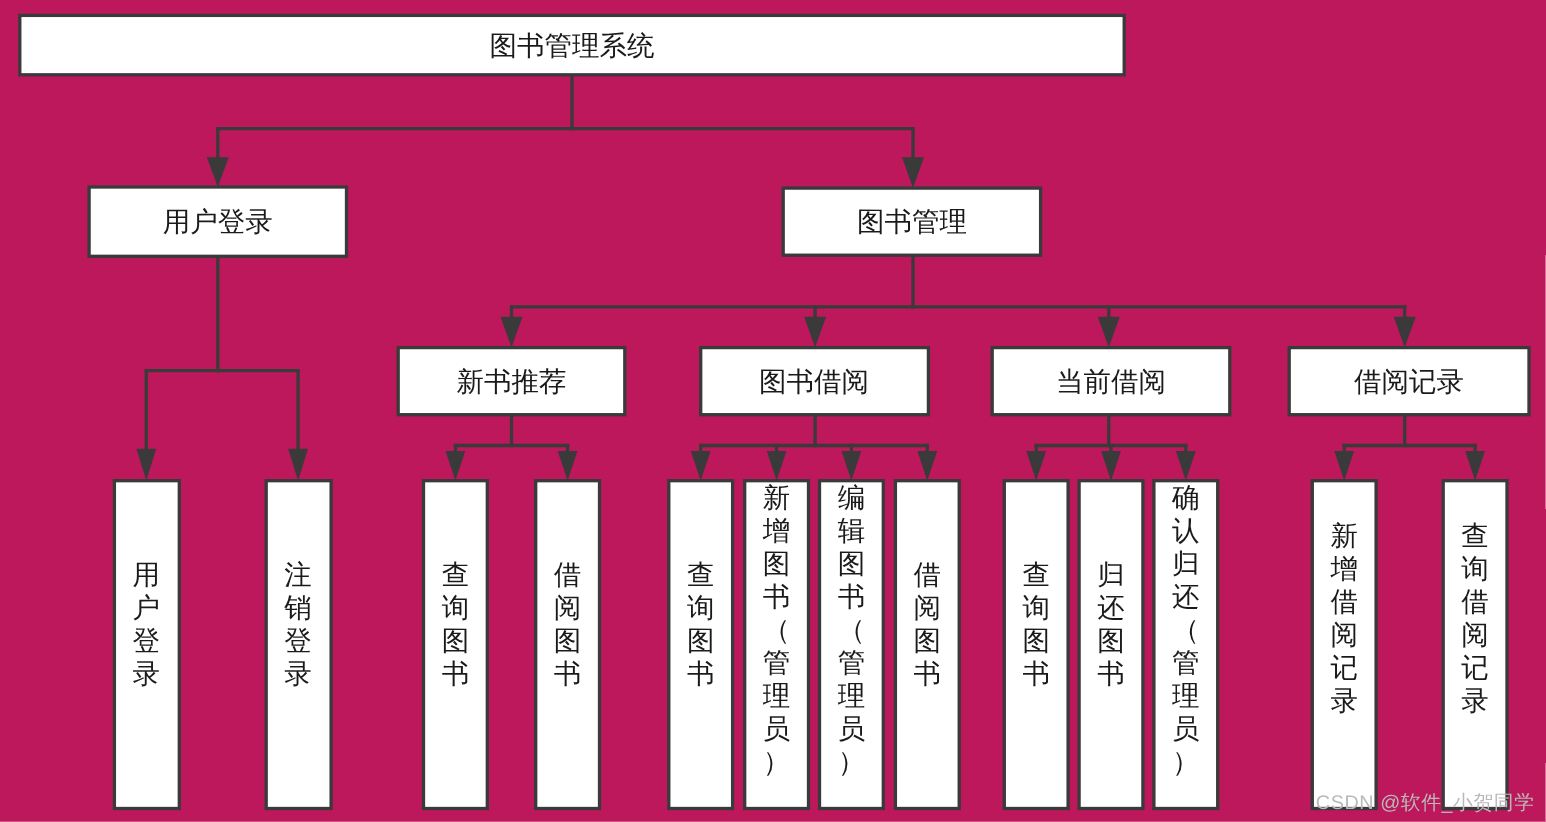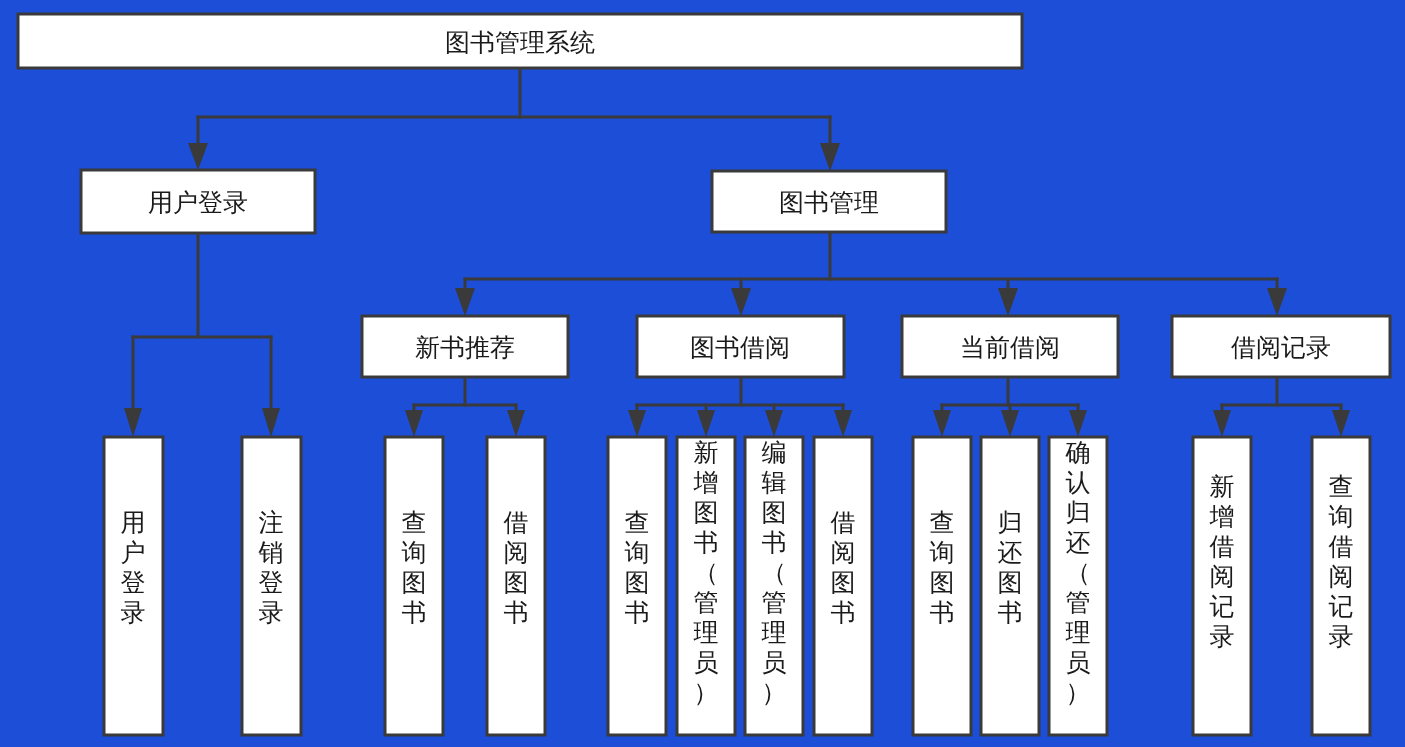--- a/index.html
+++ b/index.html
@@ -10,21 +10,21 @@
   body {
     width: 1405px;
     height: 747px;
     font-family: "Liberation Sans", "DejaVu Sans", sans-serif;
     overflow: hidden;
   }
   #diagram-root {
     position: relative;
     width: 1405px;
     height: 747px;
-    background: #1d4ed8;
+    background: #be185d;
   }
   svg.diagram-canvas {
     position: absolute;
     top: 0;
     left: 0;
     width: 1405px;
     height: 747px;
   }
   .node-box {
     fill: #ffffff;
@@ -243,14 +243,15 @@
       <text class="node-label-v" x="1222" y="495"><tspan x="1222" dy="0">新</tspan><tspan x="1222" dy="30">增</tspan><tspan x="1222" dy="30">借</tspan><tspan x="1222" dy="30">阅</tspan><tspan x="1222" dy="30">记</tspan><tspan x="1222" dy="30">录</tspan></text>
     </g>
 
     <g>
       <rect class="node-box" x="1312" y="437" width="58" height="298"></rect>
       <text class="node-label-v" x="1341" y="495"><tspan x="1341" dy="0">查</tspan><tspan x="1341" dy="30">询</tspan><tspan x="1341" dy="30">借</tspan><tspan x="1341" dy="30">阅</tspan><tspan x="1341" dy="30">记</tspan><tspan x="1341" dy="30">录</tspan></text>
     </g>
 
   </svg>
 
+  <div class="watermark-text">CSDN @软件_小贺同学</div>
 
 </div>
 
 </body></html>

